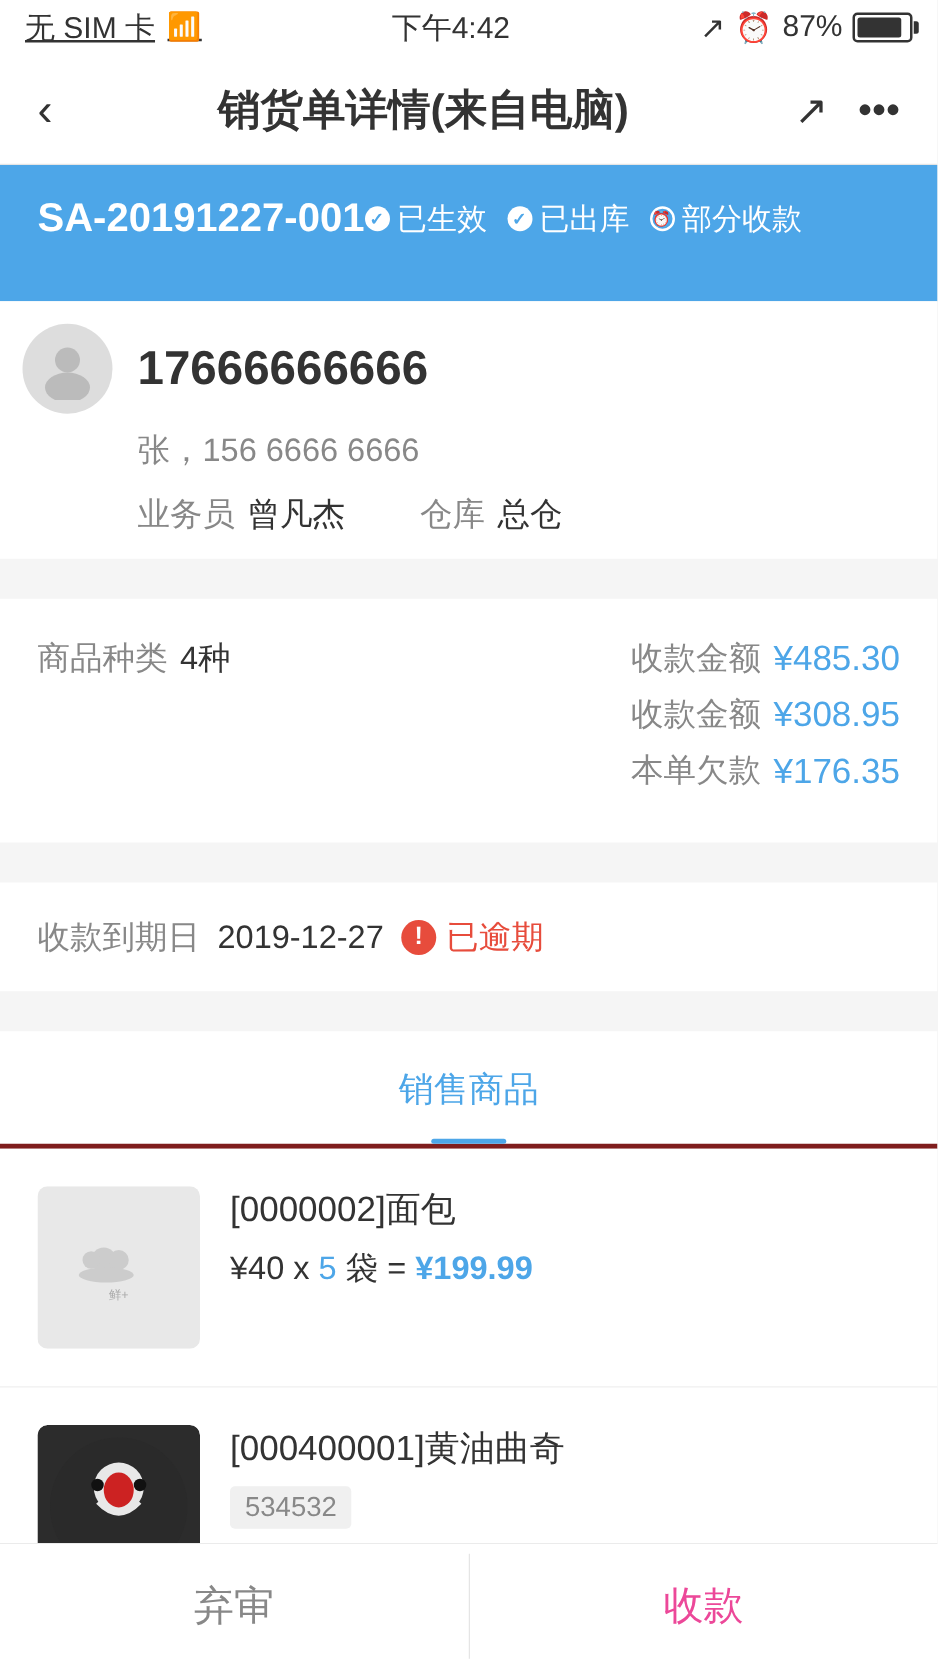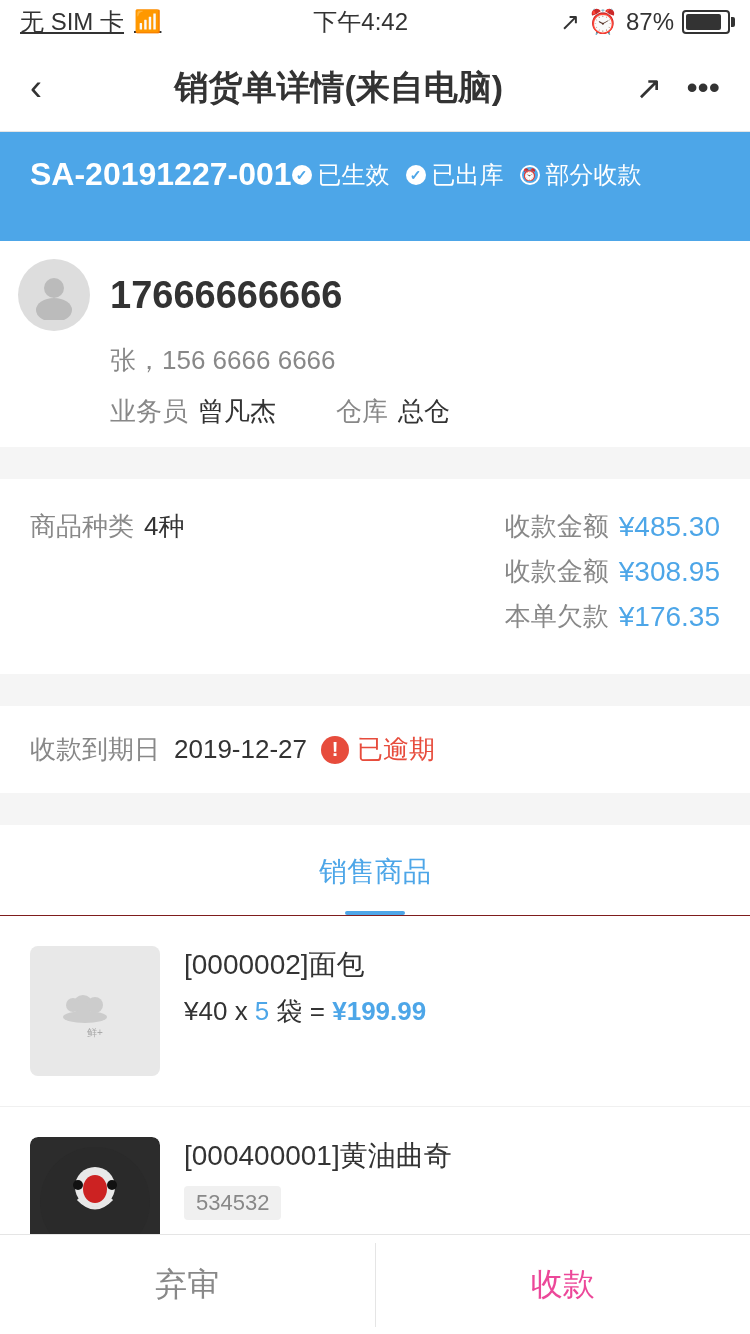--- a/index.html
+++ b/index.html
@@ -269,21 +269,21 @@
       color: #e74c3c;
     }
 
     
     .tabs-section {
       background: #fff;
       margin-bottom: 0;
     }
     .tabs-header {
       display: flex;
-      border-bottom: 1px solid #7f1d1d;
+      border-bottom: 4px solid #7f1d1d;
     }
     .tab-item {
       flex: 1;
       text-align: center;
       padding: 28px 0 24px;
       font-size: 28px;
       color: #888;
       cursor: pointer;
       position: relative;
     }

